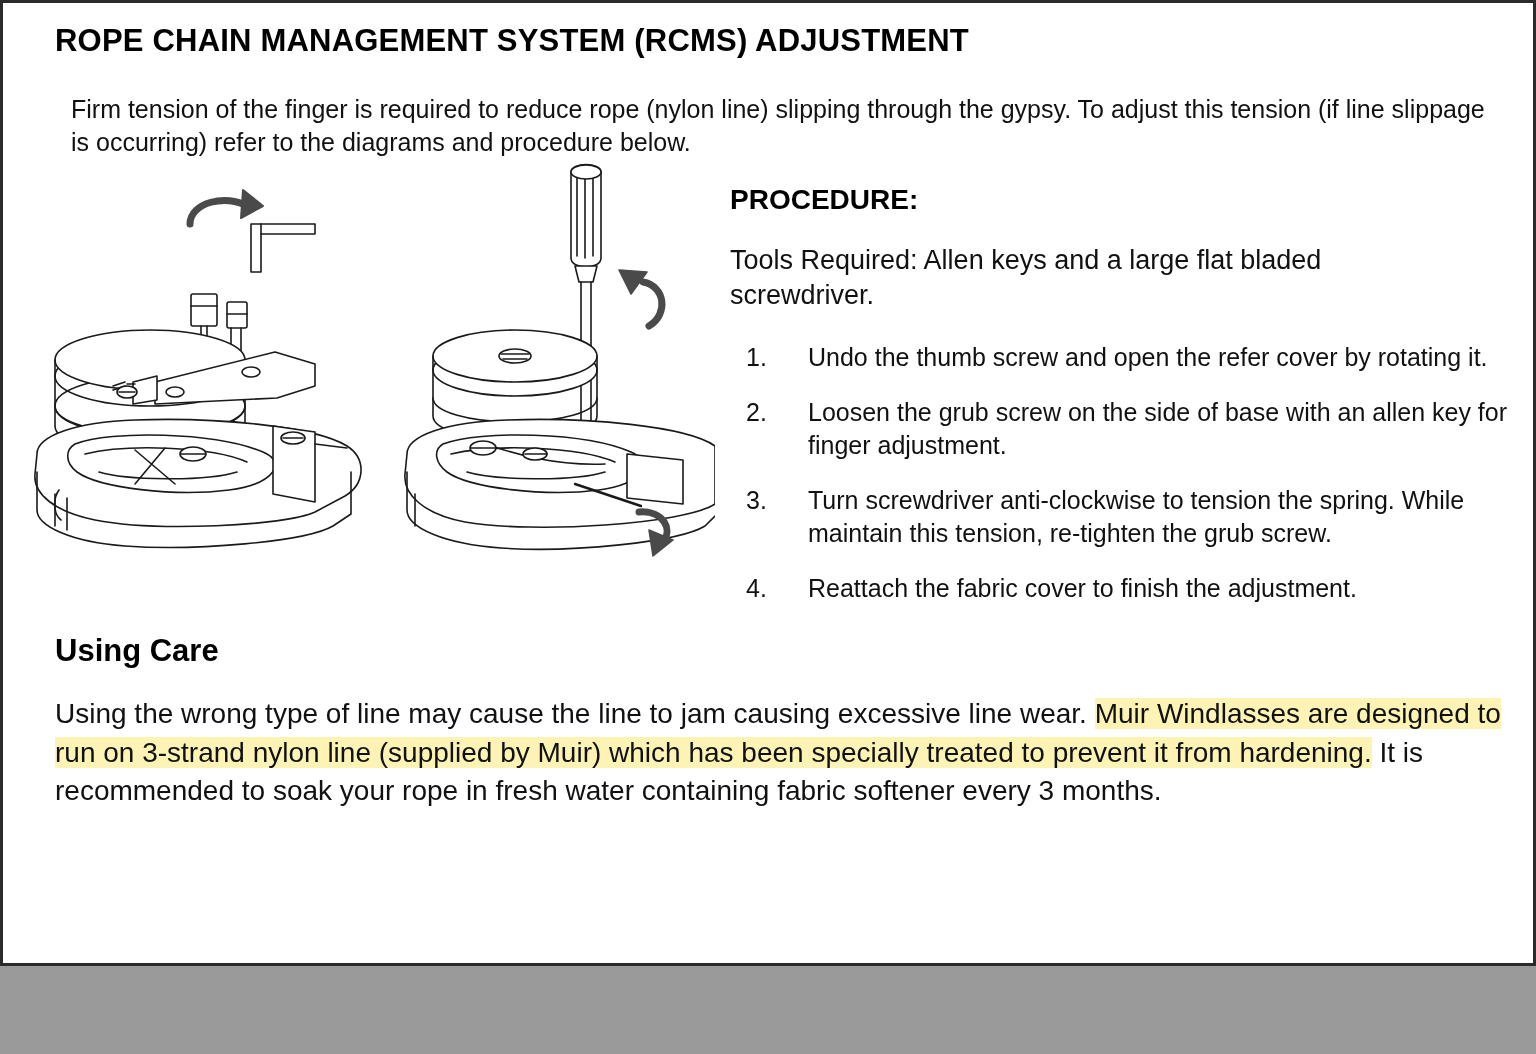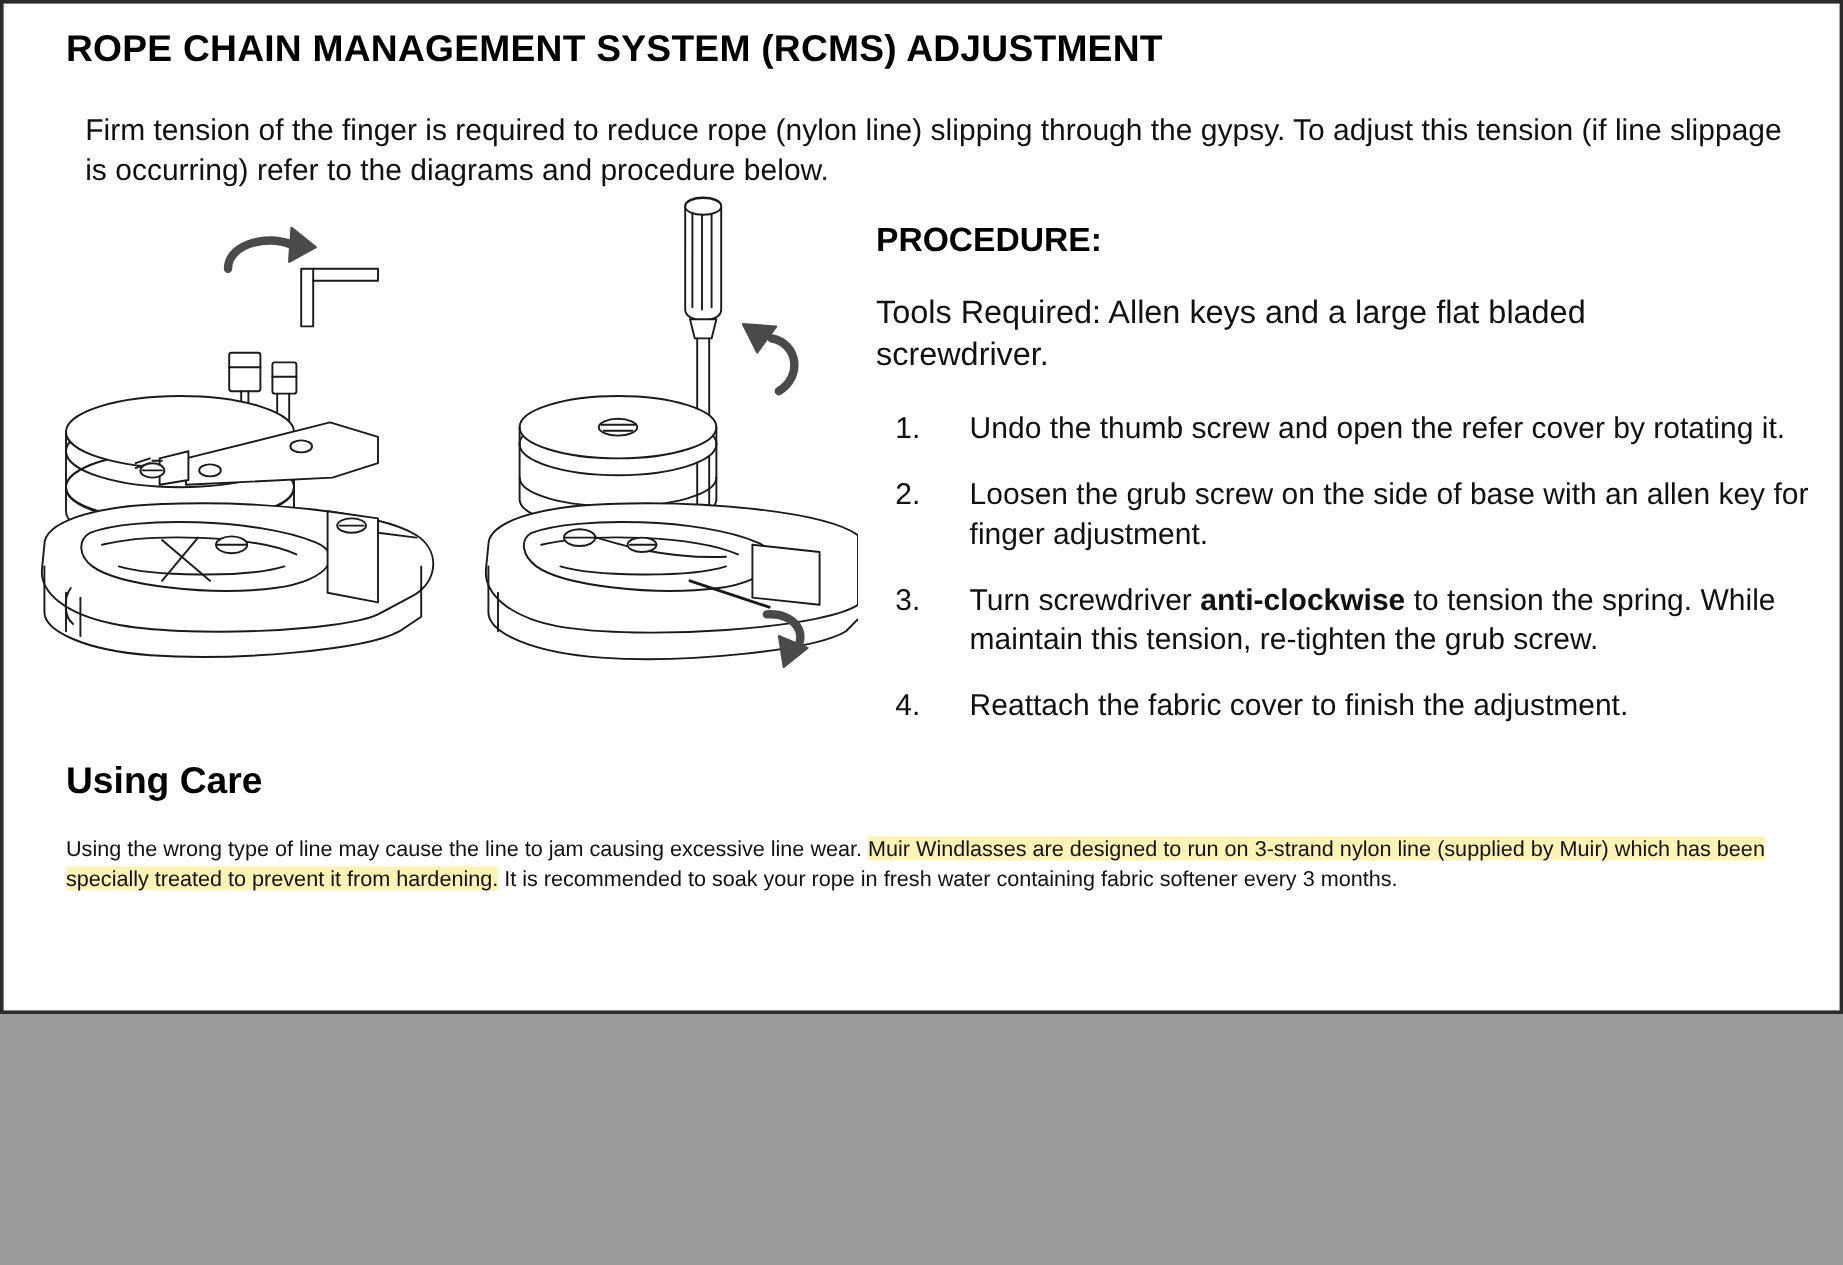--- a/index.html
+++ b/index.html
@@ -6,21 +6,21 @@
     margin: 0;
     padding: 0;
     background: #9a9a9a;
   }
   body {
     font-family: "Liberation Sans", sans-serif;
   }
   .page {
     position: relative;
     width: 1536px;
-    height: 845px;
+    height: 966px;
     background: #ffffff;
     border: 3px solid #2b2b2b;
     box-sizing: border-box;
     overflow: hidden;
   }
   .inner {
     position: absolute;
     left: 52px;
     top: 10px;
     right: 30px;
@@ -90,32 +90,32 @@
     top: 0;
     font-size: 25px;
   }
   h2.linecare {
     font-size: 31px;
     font-weight: bold;
     margin: 6px 0 0 0;
     color: #000;
   }
   .para {
-    font-size: 18px;
+    font-size: 28px;
     line-height: 1.38;
     color: #111;
     width: 1455px;
     margin-top: 26px;
   }
   .hl {
     background: #fdf3b4;
     box-decoration-break: clone;
     -webkit-box-decoration-break: clone;
   }
-  b.bold { font-weight: bold; }
+  b.bold { font-weight: normal; }
   .figwrap { position: absolute; left: -40px; top: -30px; }
   svg.fig { display: block; }
 </style>
 </head>
 <body>
 
 <div class="page">
   <div class="inner">
 
     <h1 class="title">ROPE CHAIN MANAGEMENT SYSTEM (RCMS) ADJUSTMENT</h1>

